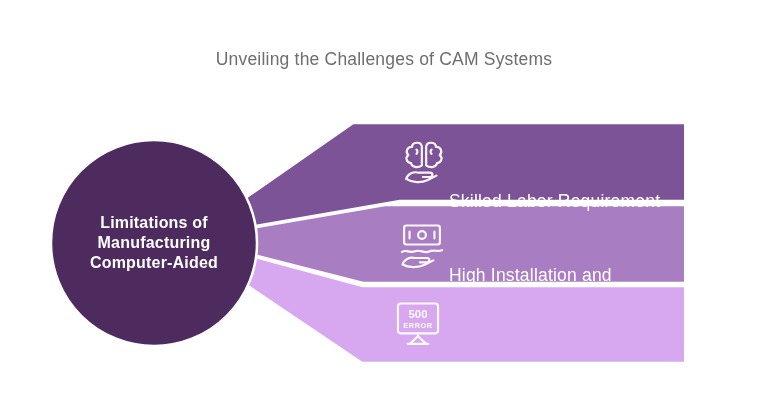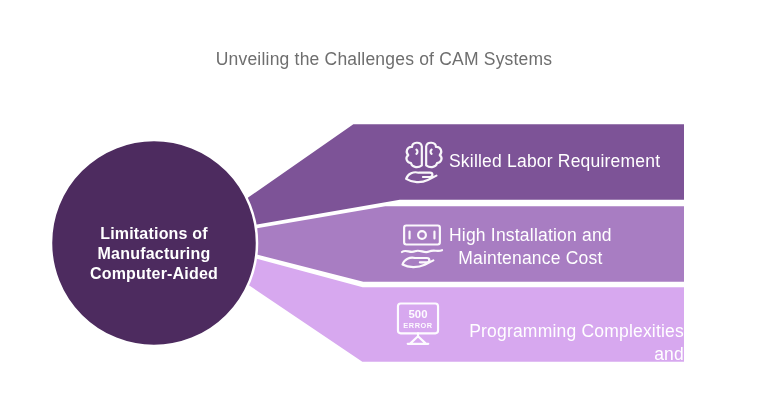--- a/index.html
+++ b/index.html
@@ -7,25 +7,25 @@
     position:relative;width:684px;height:417px;background:#ffffff;overflow:hidden;
     font-family:"Liberation Sans", sans-serif;
   }
   .title{
     position:absolute;top:49px;left:0;width:768px;text-align:center;
     font-size:17.5px;font-weight:400;color:#6e6e6e;letter-spacing:.2px;
   }
   svg.shapes{position:absolute;left:0;top:0;}
   .circle-label{
     position:absolute;left:59px;top:213px;width:190px;text-align:center;
-    color:#ffffff;font-weight:700;font-size:16px;line-height:20px;letter-spacing:.2px;margin-top:11px;
+    color:#ffffff;font-weight:700;font-size:16px;line-height:20px;letter-spacing:.2px;
   }
   .banner-label{
     position:absolute;left:449px;color:#ffffff;font-size:17.5px;line-height:23px;
-    font-weight:400;letter-spacing:.2px;
+    font-weight:400;letter-spacing:.2px;margin-top:40px;
   }
   #label-1{top:150px;}
   #label-2{top:224px;text-align:center;}
   #label-3{top:320px;text-align:right;}
   .icon{position:absolute;width:52px;height:52px;}
   #icon-1{left:398px;top:135px;}
   #icon-2{left:396px;top:219px;}
   #icon-3{left:392px;top:297px;}
   .icon path, .icon rect, .icon circle{
     fill:none;stroke:#ffffff;stroke-opacity:.95;stroke-width:2;
@@ -73,19 +73,18 @@
     <text x="24" y="19.5" font-size="10.5" text-anchor="middle">500</text>
     <text x="24" y="28.5" font-size="6.8" text-anchor="middle" letter-spacing="0.5">ERROR</text>
     <path d="M24 33.5 v2.8 M24 36.3 l-7 6.5 M24 36.3 l7 6.5 M14.5 43.2 h19"></path>
   </svg>
 
   <div id="label-1" class="banner-label">
     <div>Skilled Labor Requirement</div>
   </div>
   <div id="label-2" class="banner-label">
     <div>High Installation and</div>
-    <div>Maintenance Cost</div>
   </div>
   <div id="label-3" class="banner-label">
     <div>Programming Complexities and</div>
   </div>
 
 </div>
 
 </body></html>

